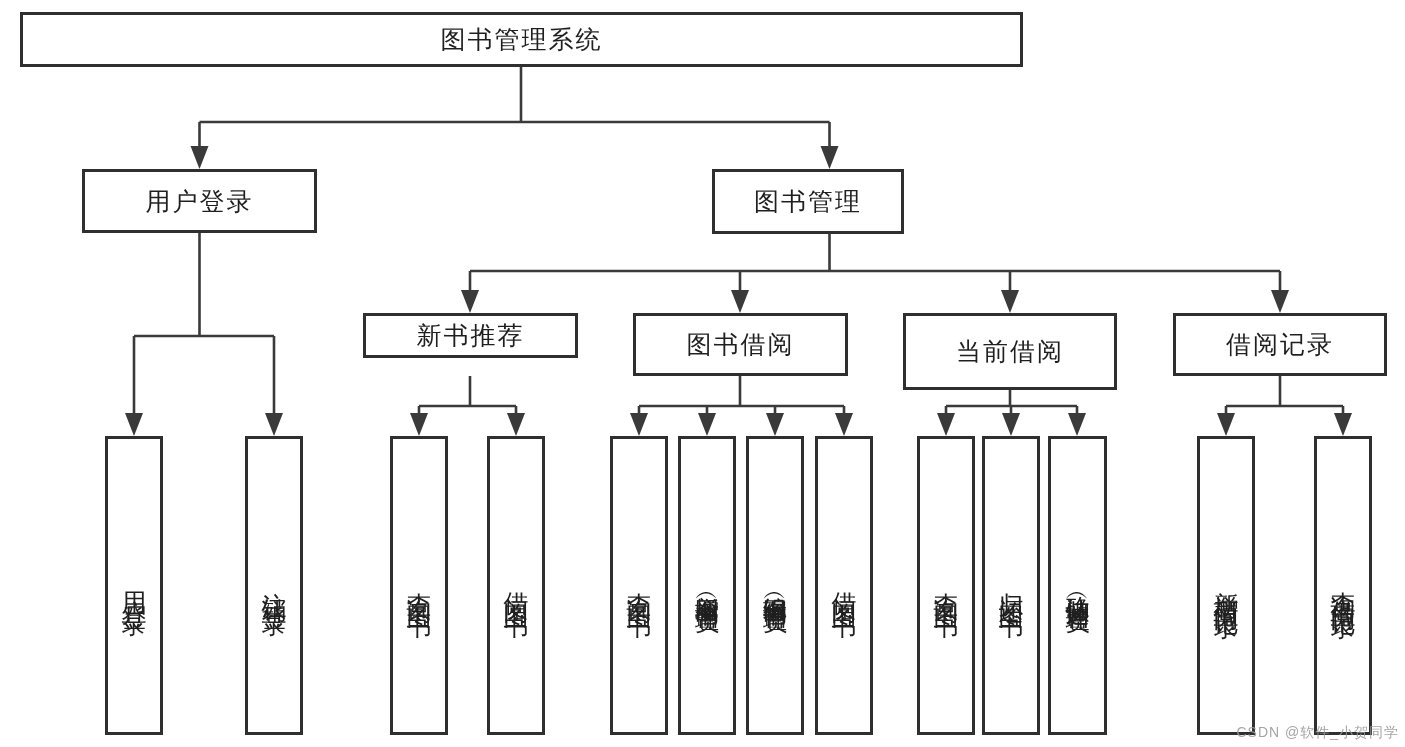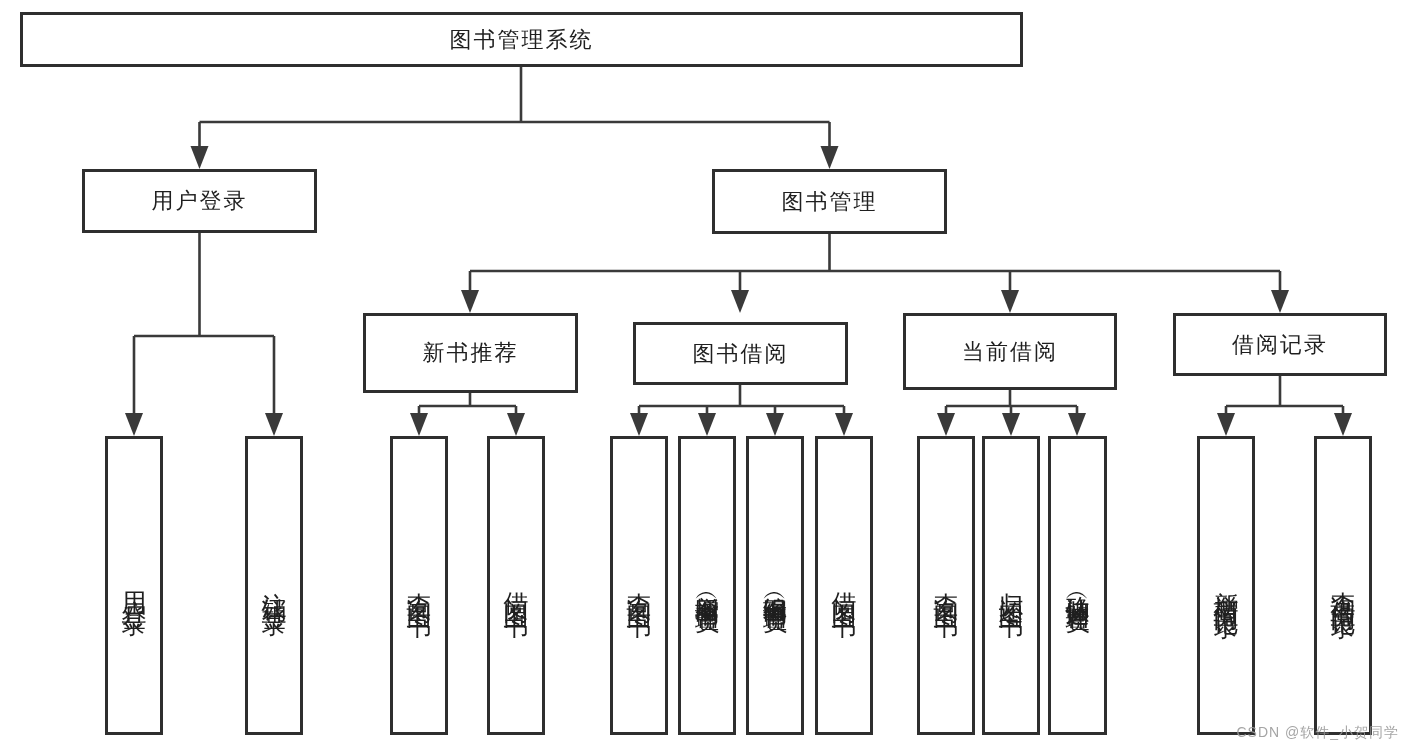--- a/index.html
+++ b/index.html
@@ -39,21 +39,21 @@
     position: absolute;
     background: #fff;
     border: 3px solid var(--border);
     color: var(--text);
     display: flex;
     align-items: center;
     justify-content: center;
     text-align: center;
   }
   .h-node {
-    font-size: 22px;
+    font-size: 25px;
     letter-spacing: 2px;
     white-space: nowrap;
   }
   .leaf {
     writing-mode: vertical-rl;
     text-orientation: mixed;
     font-size: 25px;
     letter-spacing: 7px;
     line-height: 1;
   }
@@ -122,24 +122,24 @@
     <g>
       <path d="M1280,376 V406 M1226,406 H1343 M1226,406 V417 M1343,406 V417"></path>
       <polygon points="1217,413 1235,413 1226,436"></polygon>
       <polygon points="1334,413 1352,413 1343,436"></polygon>
     </g>
   </svg>
 
   <div class="node h-node" style="left:20px; top:12px; width:1003px; height:55px;">图书管理系统</div>
 
   <div class="node h-node" style="left:82px; top:169px; width:235px; height:64px;">用户登录</div>
-  <div class="node h-node" style="left:712px; top:169px; width:235px; height:65px;">图书管理</div>
+  <div class="node h-node" style="left:712px; top:169px; width:192px; height:65px;">图书管理</div>
 
-  <div class="node h-node" style="left:363px; top:313px; width:215px; height:80px;">新书推荐</div>
-  <div class="node h-node" style="left:633px; top:313px; width:215px; height:63px;margin-top:9px;">图书借阅</div>
+  <div class="node h-node" style="left:363px; top:313px; width:215px; height:45px;">新书推荐</div>
+  <div class="node h-node" style="left:633px; top:313px; width:215px; height:63px;">图书借阅</div>
   <div class="node h-node" style="left:903px; top:313px; width:214px; height:77px;">当前借阅</div>
   <div class="node h-node" style="left:1173px; top:313px; width:214px; height:63px;">借阅记录</div>
 
   <div class="node leaf" style="left:105px; top:436px; width:58px; height:299px;">用户登录</div>
   <div class="node leaf" style="left:245px; top:436px; width:58px; height:299px;">注销登录</div>
 
   <div class="node leaf" style="left:390px; top:436px; width:58px; height:299px;">查询图书</div>
   <div class="node leaf" style="left:487px; top:436px; width:58px; height:299px;">借阅图书</div>
 
   <div class="node leaf" style="left:610px; top:436px; width:58px; height:299px;">查询图书</div>

